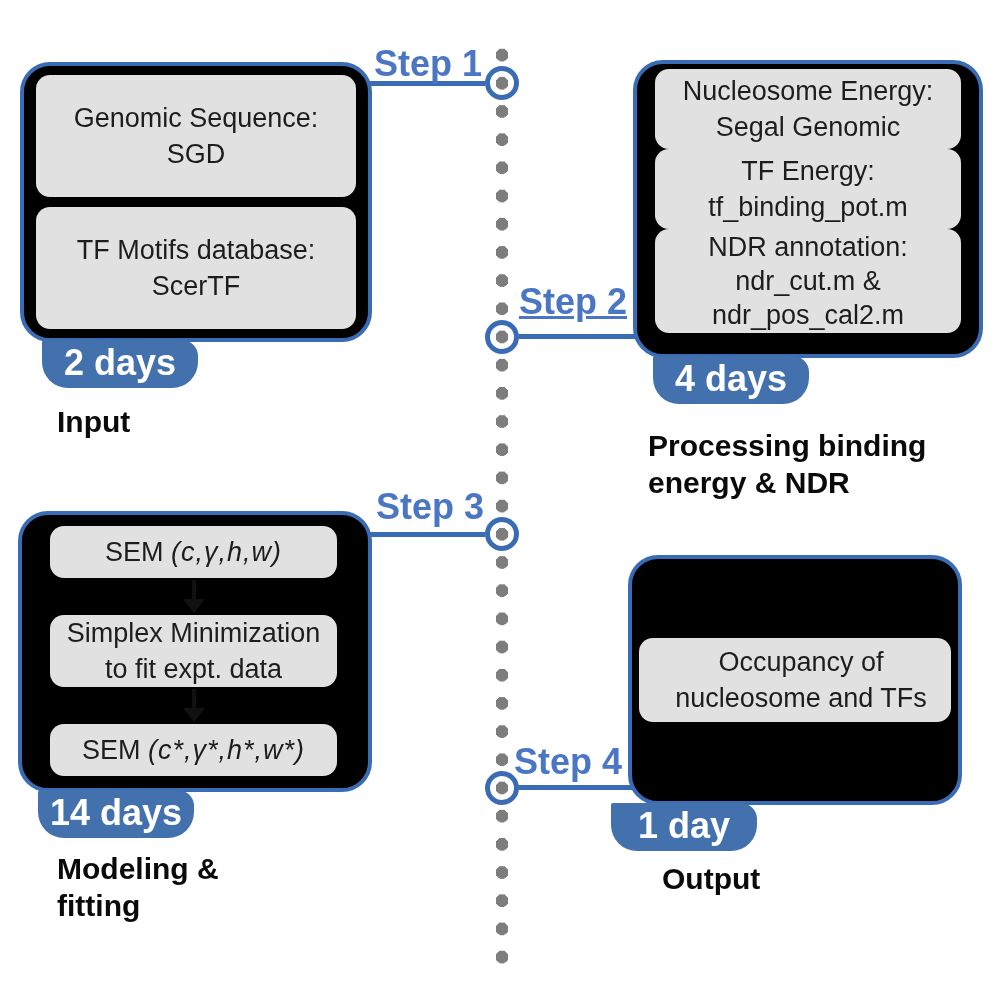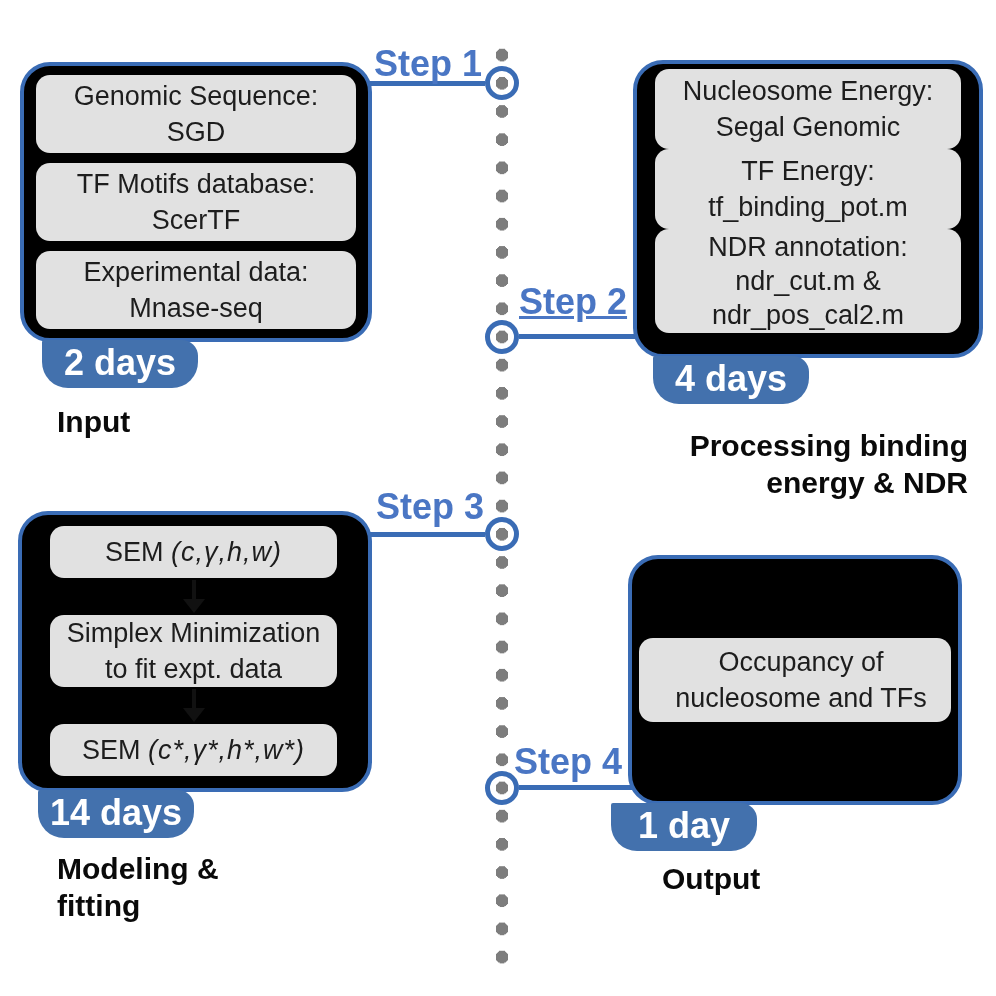--- a/index.html
+++ b/index.html
@@ -63,21 +63,21 @@
   .badge{
     position:absolute;height:48px;background:var(--badge);color:#ffffff;
     font-size:36px;font-weight:bold;text-align:center;line-height:46px;
     border-radius:2px 16px 26px 26px;box-sizing:border-box;
   }
   
   .caption{
     position:absolute;font-size:30px;font-weight:bold;color:#0a0a0a;line-height:37px;
   }
   .caption span{display:block;}
-  .cap-center{text-align:right;}
+  .cap-center{text-align:left;}
 </style>
 </head>
 <body>
 
 <div class="stage">
 
   <div class="dotline"></div>
 
   <div class="conn" style="left:364px;top:81px;width:121px;"></div>
   <div class="conn" style="left:519px;top:334px;width:121px;"></div>
@@ -95,24 +95,20 @@
   <div class="steplabel" style="left:514px;top:741px;">Step 4</div>
 
   <div class="gbox g1">
     <div class="item">
       <span>Genomic Sequence:</span>
       <span>SGD</span>
     </div>
     <div class="item">
       <span>TF Motifs database:</span>
       <span>ScerTF</span>
-    </div>
-    <div class="item">
-      <span>Experimental data:</span>
-      <span>Mnase-seq</span>
     </div>
   </div>
   <div class="badge" style="left:42px;top:340px;width:156px;">2 days</div>
   <div class="caption" style="left:57px;top:403px;">
     <span>Input</span>
   </div>
 
   <div class="gbox g2">
     <div class="item i2">
       <span>Nucleosome Energy:</span>

